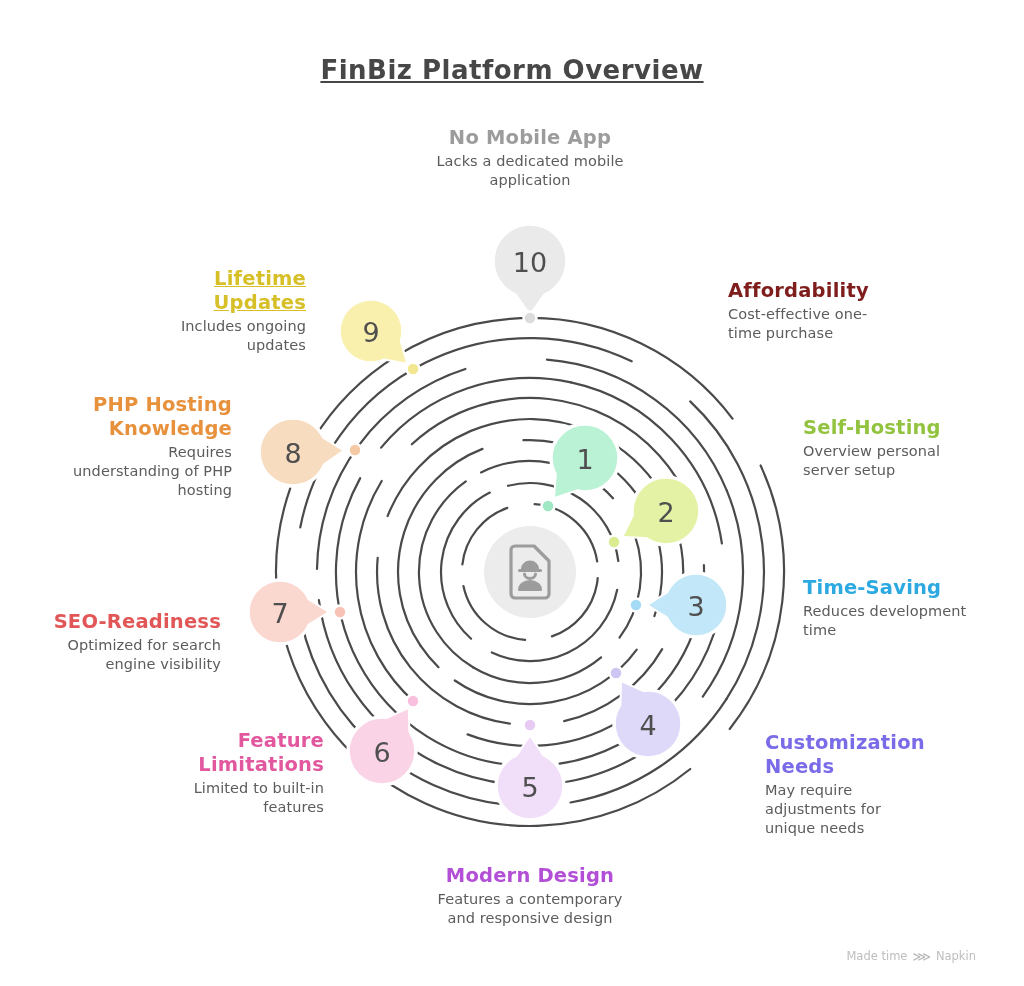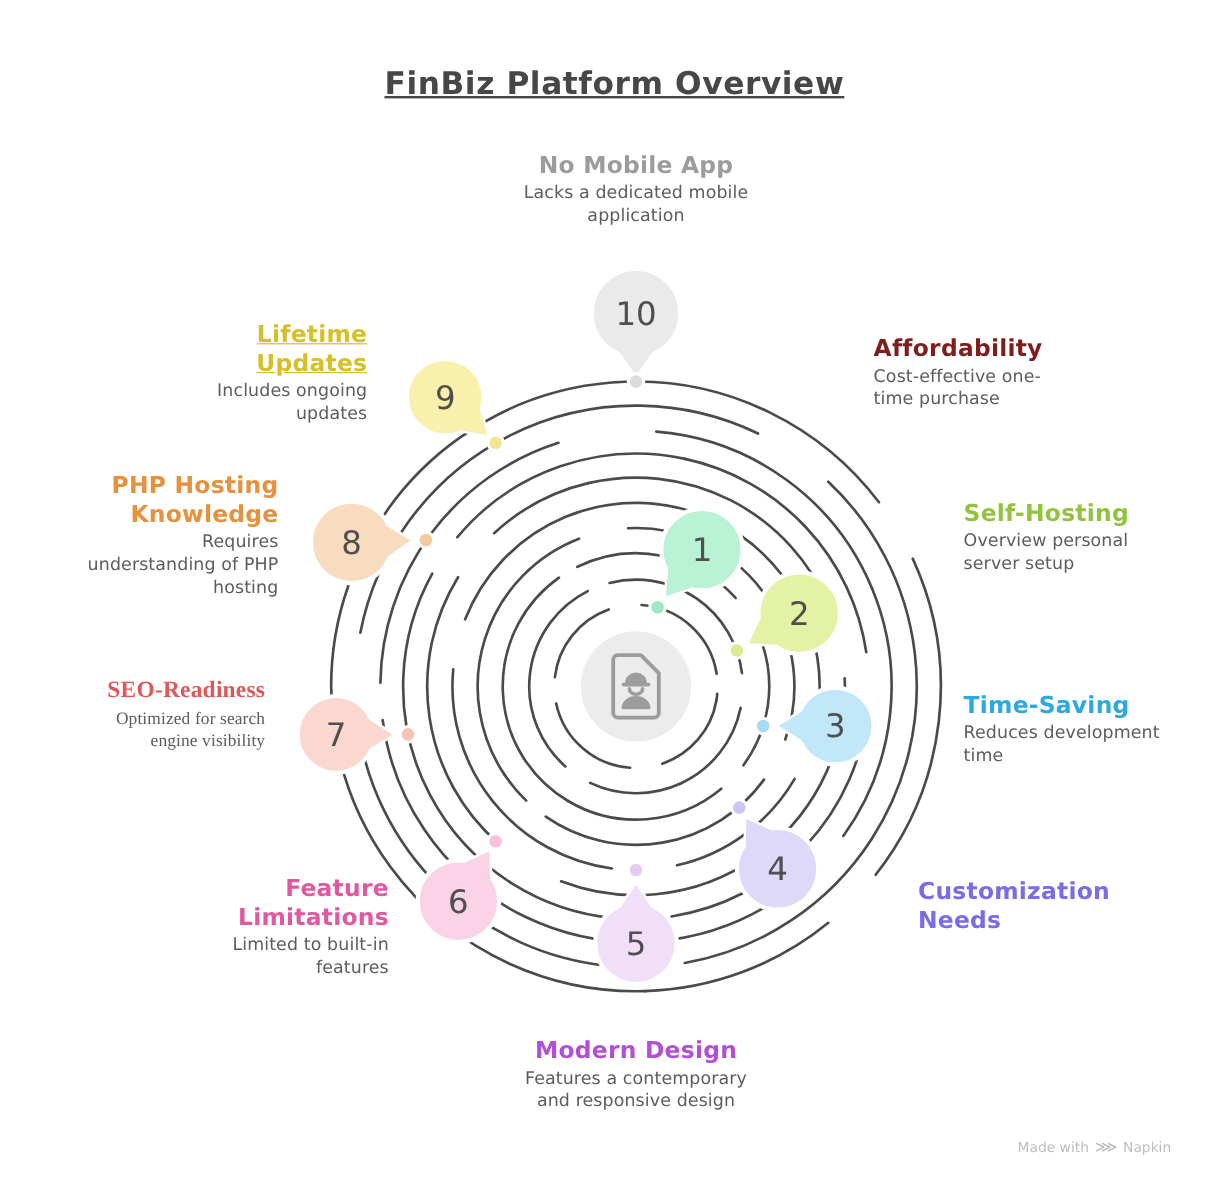--- a/index.html
+++ b/index.html
@@ -198,33 +198,36 @@
 server setup</div>
       </div>
       <div class="label align-left" style="left: 803px; top: 576px; width: 175px;">
         <div class="label-title" style="color: rgb(43, 169, 224);">Time-Saving</div>
         <div class="label-desc">Reduces development
 time</div>
       </div>
       <div class="label align-left" style="left: 765px; top: 731px; width: 175px;">
         <div class="label-title" style="color: rgb(122, 107, 232);">Customization
 Needs</div>
+        <div class="label-desc">May require
+adjustments for
+unique needs</div>
       </div>
       <div class="label align-center" style="left: 398px; top: 864px; width: 264px;">
         <div class="label-title" style="color: rgb(178, 79, 214);">Modern Design</div>
         <div class="label-desc">Features a contemporary
 and responsive design</div>
       </div>
       <div class="label align-right" style="left: 164px; top: 729px; width: 160px;">
         <div class="label-title" style="color: rgb(226, 88, 159);">Feature
 Limitations</div>
         <div class="label-desc">Limited to built-in
 features</div>
       </div>
-      <div class="label align-right" style="left: 36px; top: 564px; width: 185px; font-family: Liberation Serif, serif;">
+      <div class="label align-right" style="left: 36px; top: 610px; width: 185px;">
         <div class="label-title" style="color: rgb(225, 87, 87);">SEO-Readiness</div>
         <div class="label-desc">Optimized for search
 engine visibility</div>
       </div>
       <div class="label align-right" style="left: 56px; top: 393px; width: 176px;">
         <div class="label-title" style="color: rgb(232, 145, 60);">PHP Hosting
 Knowledge</div>
         <div class="label-desc">Requires
 understanding of PHP
 hosting</div>
@@ -236,17 +239,17 @@
 updates</div>
       </div>
       <div class="label align-center" style="left: 398px; top: 126px; width: 264px;">
         <div class="label-title" style="color: rgb(156, 156, 156);">No Mobile App</div>
         <div class="label-desc">Lacks a dedicated mobile
 application</div>
       </div>
     </div>
 
   <div class="footer">
-    <span>Made with</span>
+    <span>Made time</span>
     <span class="napkin-logo">⋙</span>
     <span class="brand">Napkin</span>
   </div>
 </div>
 
 </body></html>

